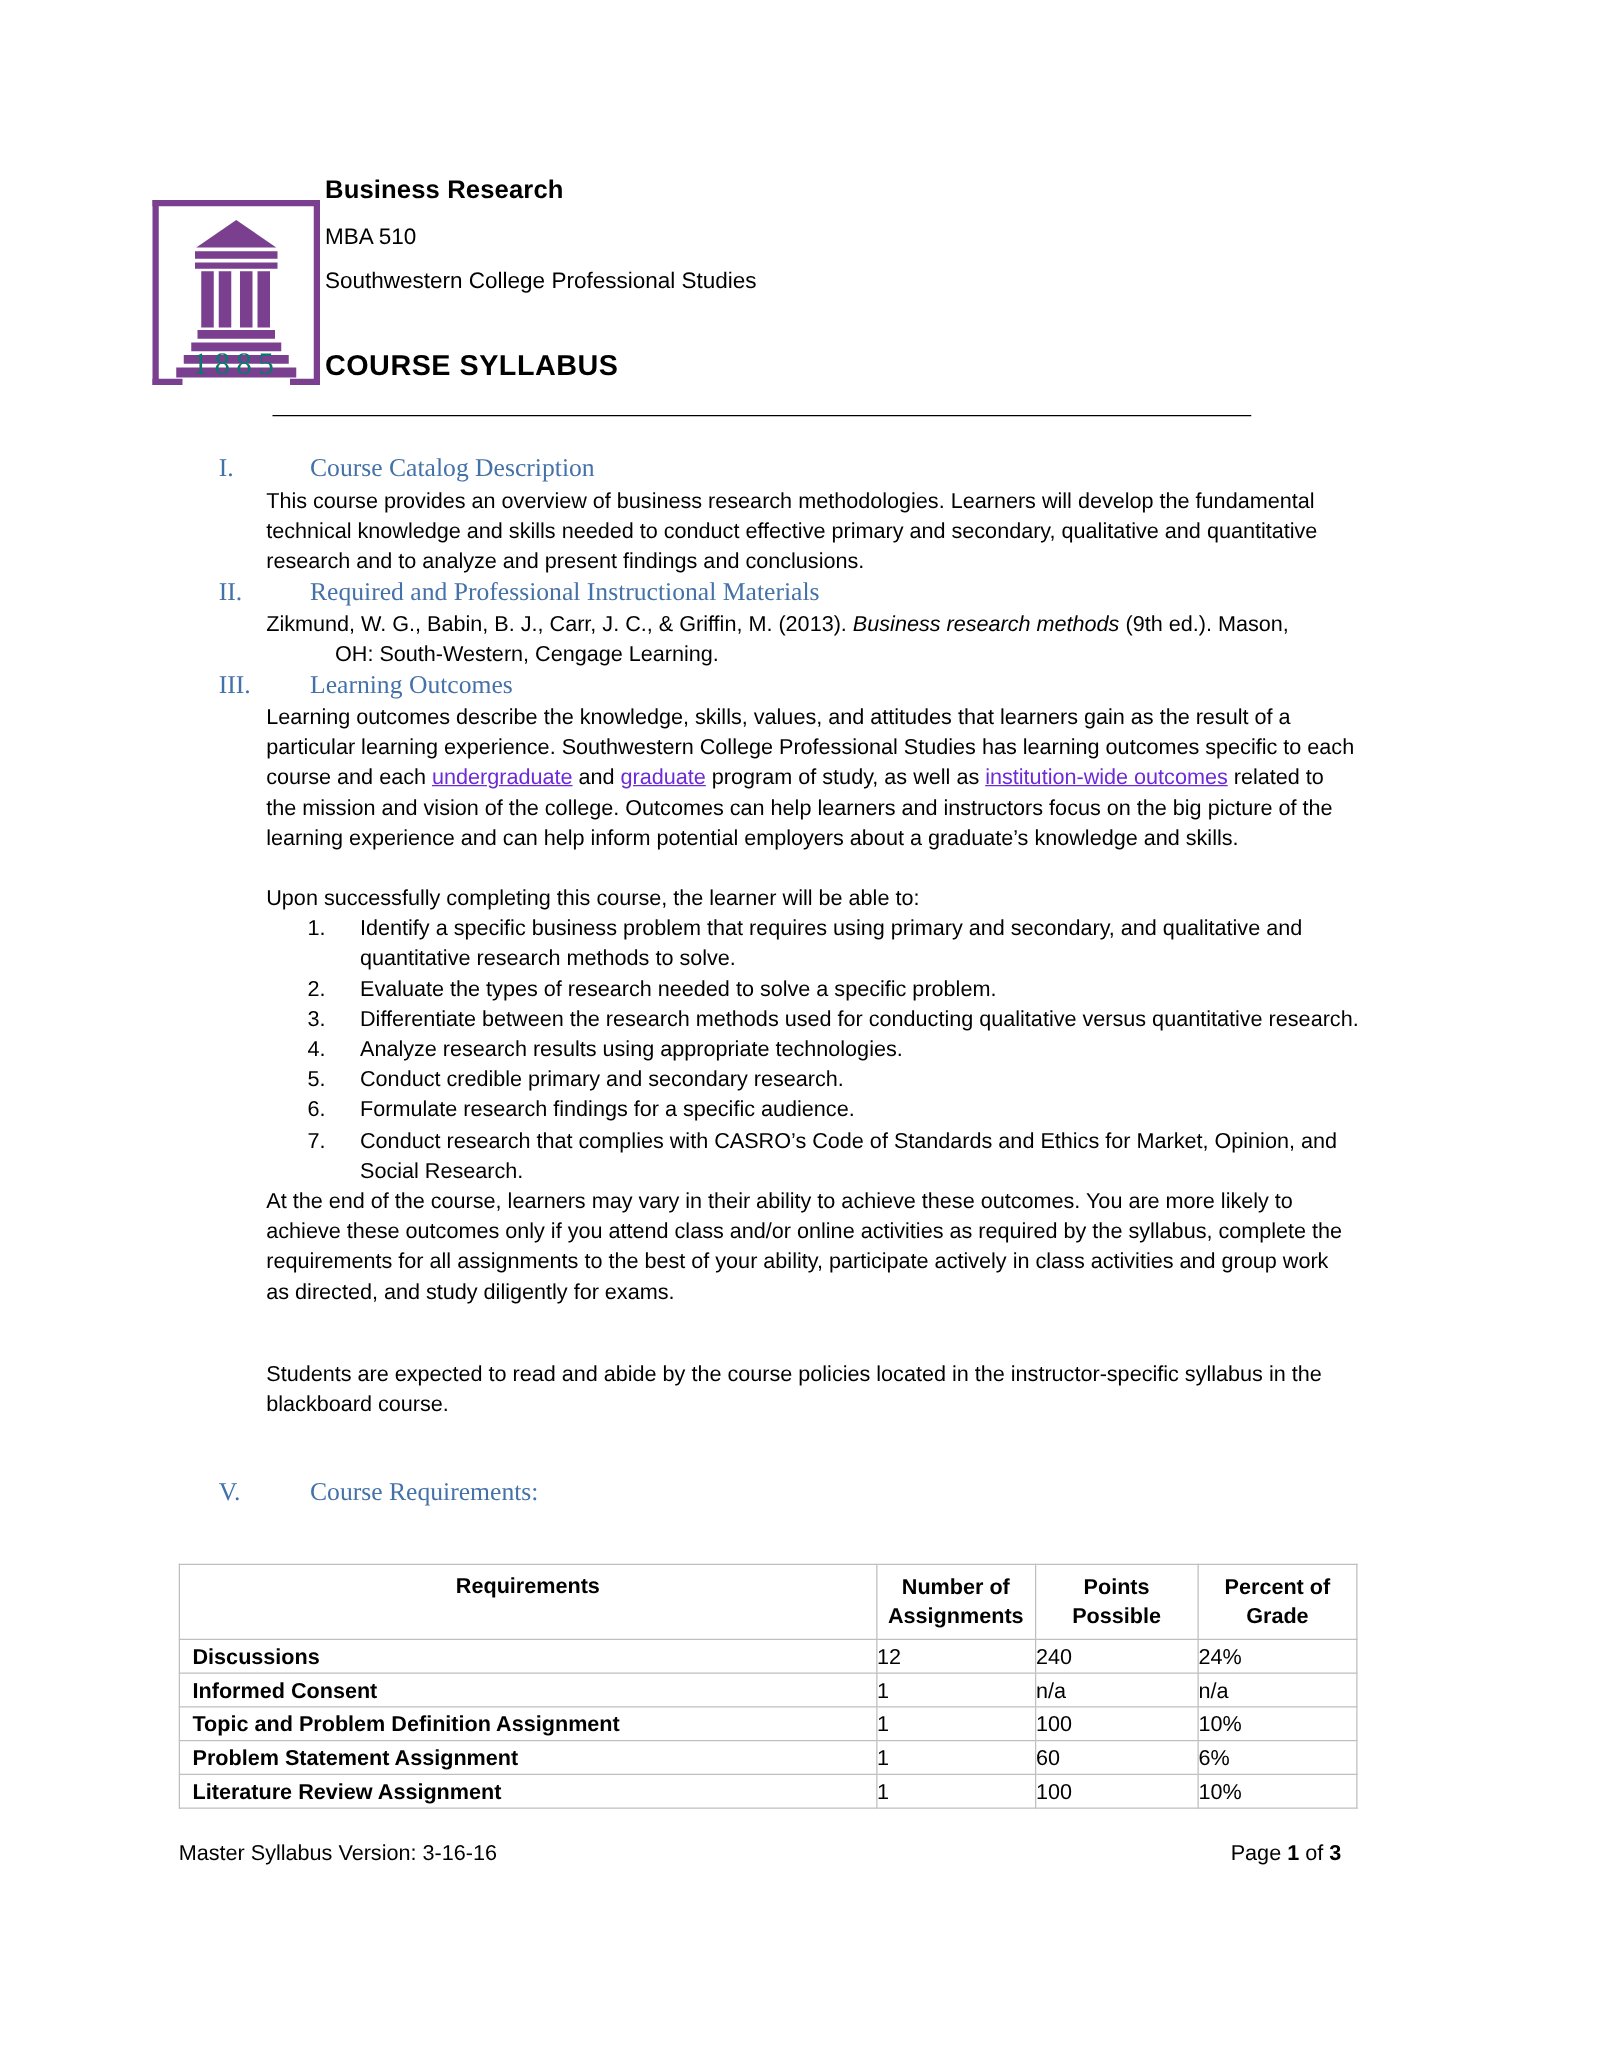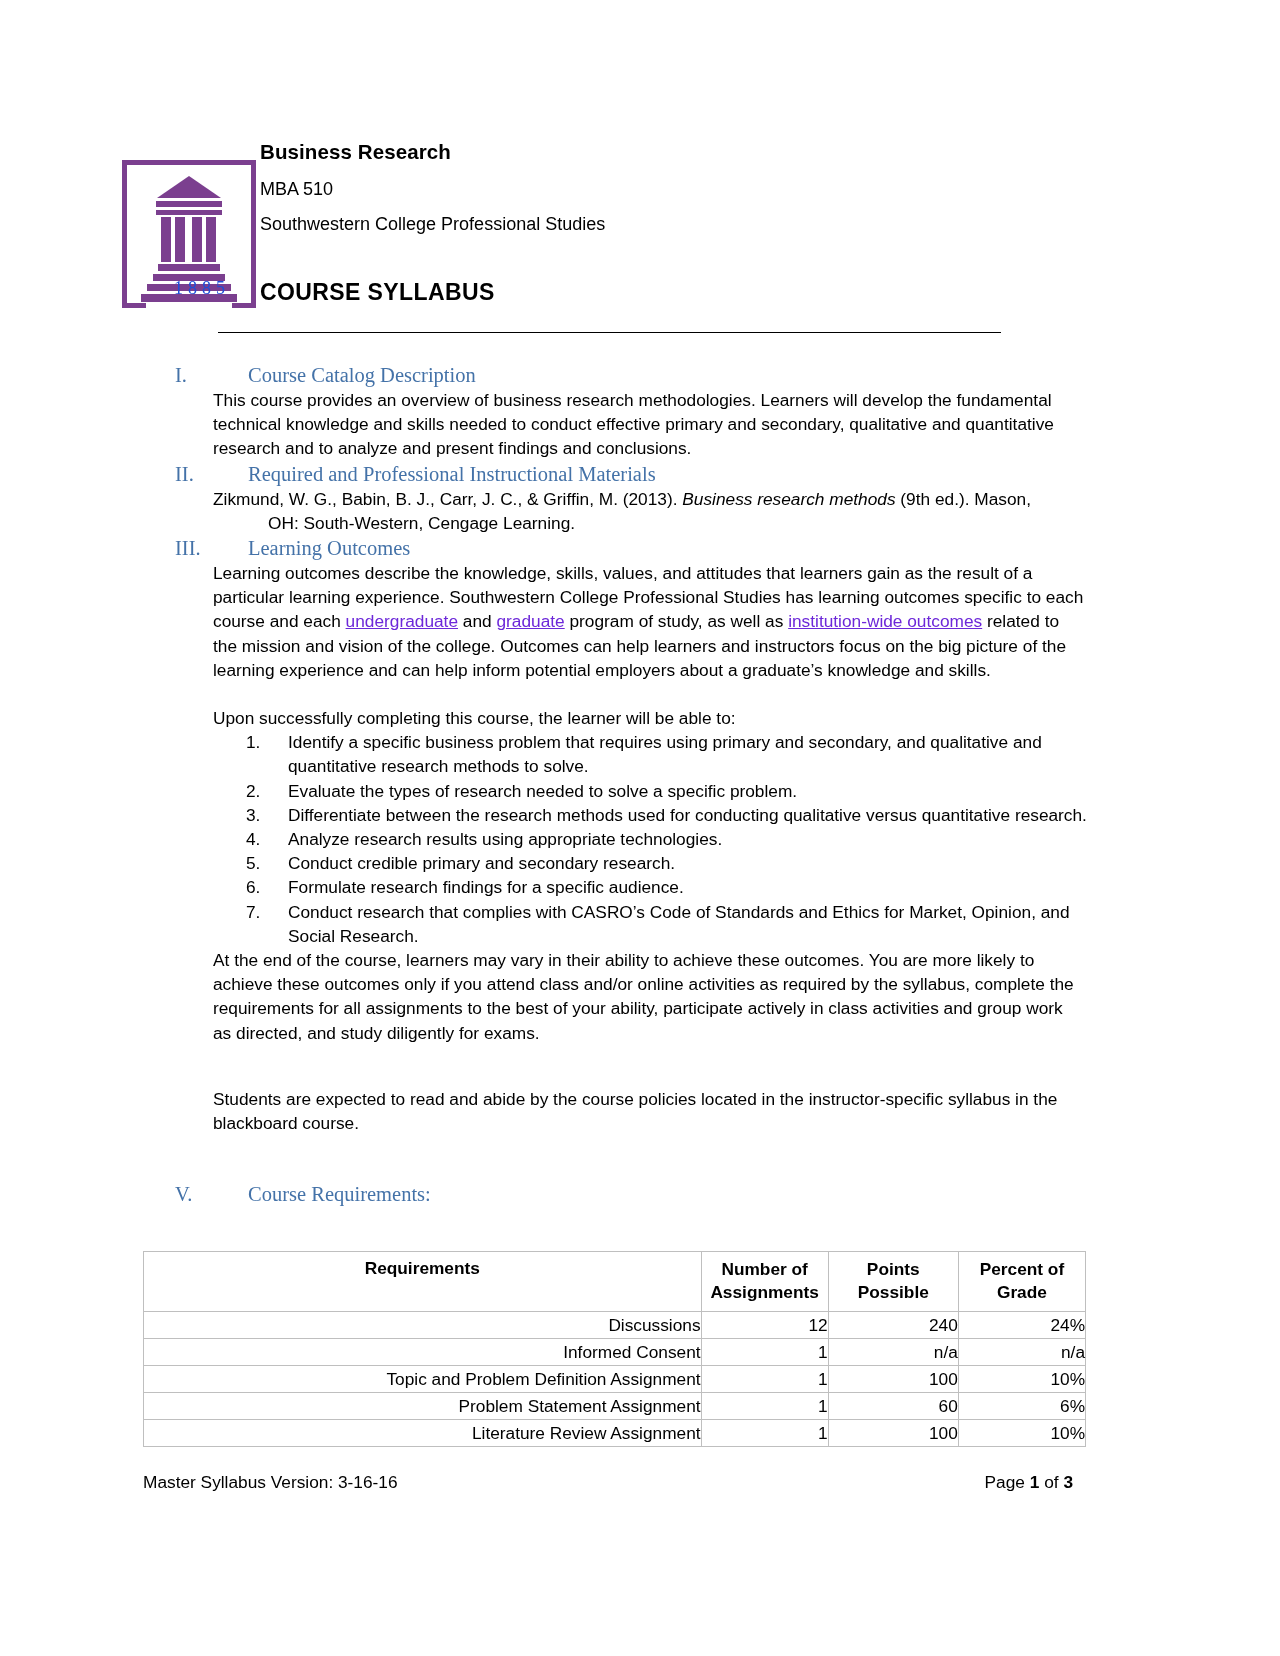--- a/index.html
+++ b/index.html
@@ -179,24 +179,25 @@
   table.req thead th.req-col {
     text-align: center;
     vertical-align: top;
     padding-top: 5px;
   }
   table.req tbody td {
     height: 26px;
     line-height: 26px;
   }
   table.req tbody td.name {
-    text-align: right;
+    text-align: left;
     padding-left: 10px;
-  }
-  table.req tbody td.ctr { text-align: right; }
+    font-weight: bold;
+  }
+  table.req tbody td.ctr { text-align: left; }
 
   .col-name  { width: 557px; }
   .col-num   { width: 127px; }
   .col-pts   { width: 130px; }
   .col-pct   { width: 127px; }
 
   
   .footer {
     position: absolute;
     left: 143px;
@@ -234,22 +235,22 @@
         <rect x="41" y="59" width="10" height="45" fill="#7b3f8f"></rect>
         <rect x="55" y="59" width="10" height="45" fill="#7b3f8f"></rect>
         <rect x="72" y="59" width="10" height="45" fill="#7b3f8f"></rect>
         <rect x="86" y="59" width="10" height="45" fill="#7b3f8f"></rect>
 
         <rect x="38" y="106" width="62" height="7" fill="#7b3f8f"></rect>
         <rect x="33" y="116" width="72" height="7" fill="#7b3f8f"></rect>
         <rect x="27" y="126" width="84" height="7" fill="#7b3f8f"></rect>
         <rect x="21" y="136" width="96" height="8" fill="#7b3f8f"></rect>
       </svg>
-      <div style="position:absolute; left:13px; top:120px; width:138px; text-align:center;
-                  font-family:'Liberation Serif', serif; font-size:18px; color:#1d4ed8;
+      <div style="position:absolute; left:0; top:120px; width:138px; text-align:center;
+                  font-family:'Liberation Serif', serif; font-size:25px; color:#0f766e;
                   letter-spacing:5px;">1885</div>
     </div>
 
     <div class="title-block">
       <div class="doc-title">Business Research</div>
       <div class="doc-code">MBA 510</div>
       <div class="doc-org">Southwestern College Professional Studies</div>
       <div class="doc-syllabus">COURSE SYLLABUS</div>
     </div>
   </div>

